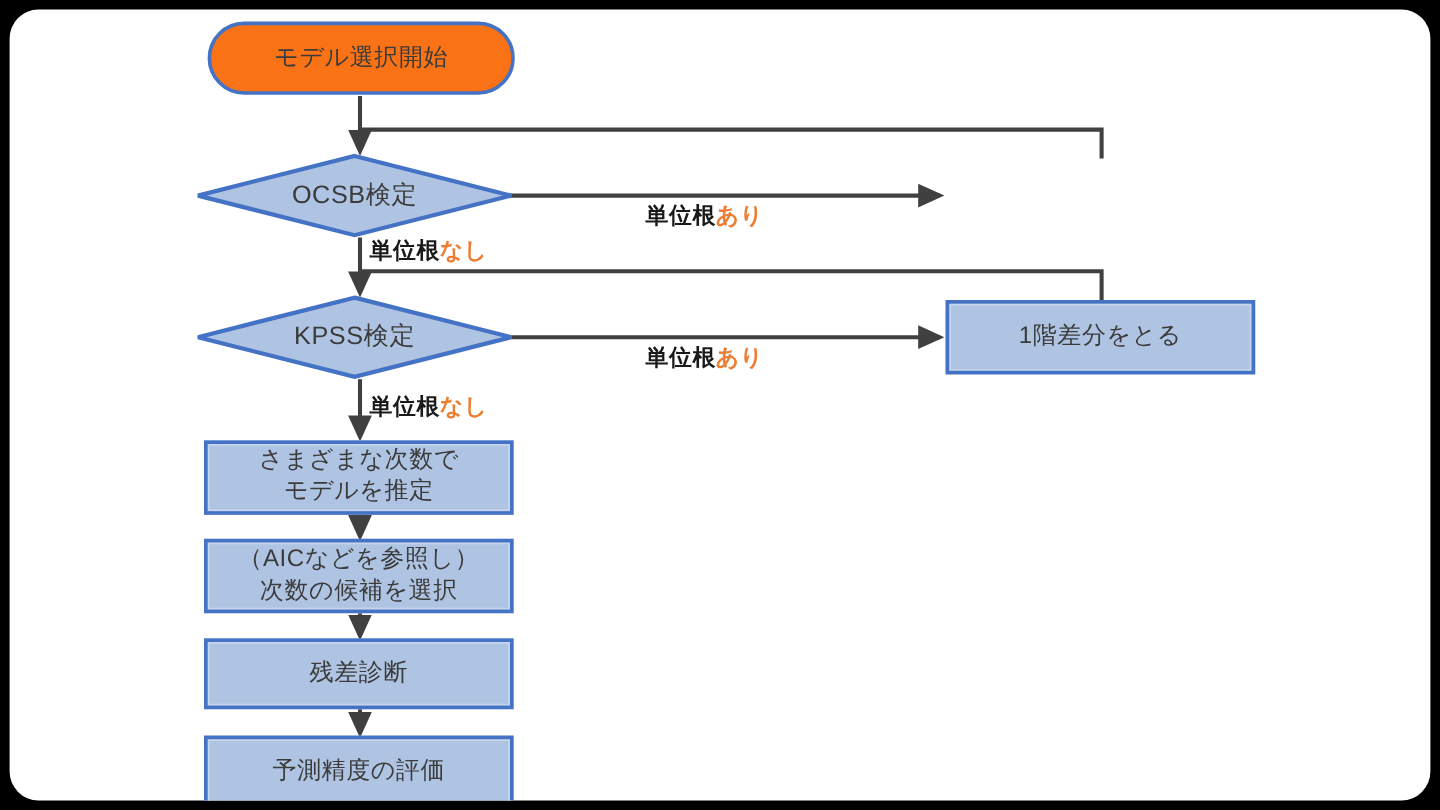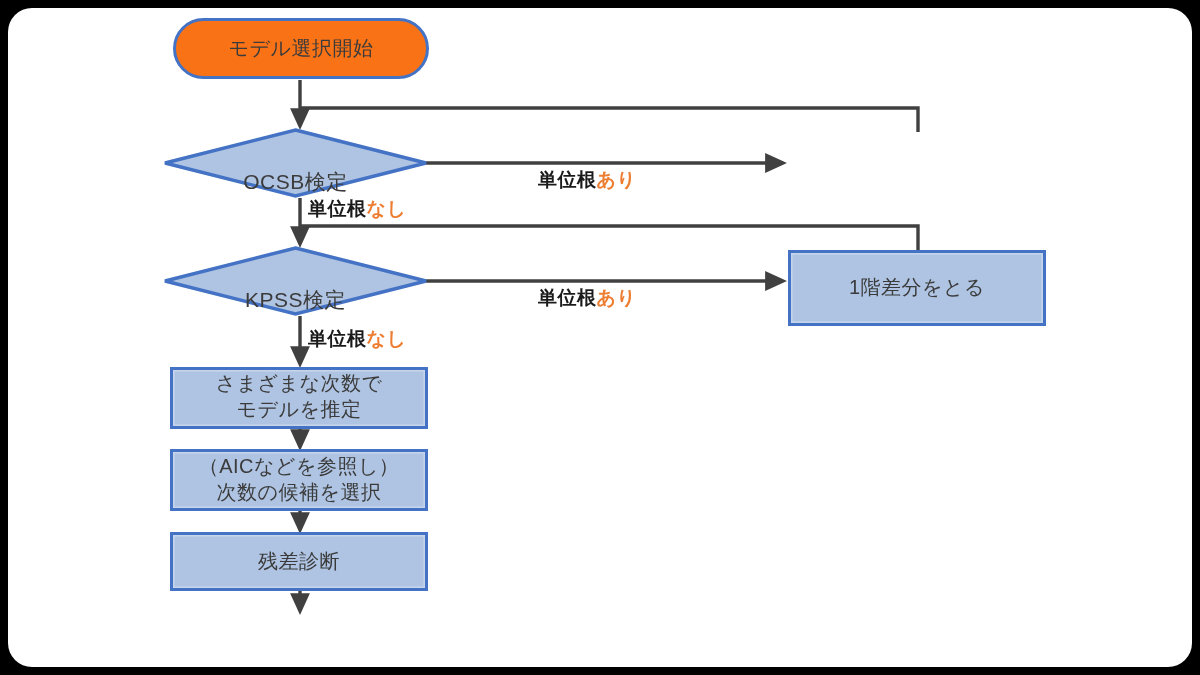--- a/index.html
+++ b/index.html
@@ -64,21 +64,20 @@
     box-shadow: inset 0 0 0 1.5px #C7D5EC;
     font-size: 20px;
     letter-spacing: 0.5px;
   }
   
   .dec {
     font-size: 21px;
     letter-spacing: 0.5px;
     background: transparent;
     border: none;
-    align-items: flex-end;
   }
   .edge-label {
     position: absolute;
     font-size: 19px;
     font-weight: bold;
     color: #1a1a1a;
     white-space: nowrap;
     letter-spacing: 0.5px;
   }
   .edge-label .hl { color: #ED7D31; }
@@ -130,38 +129,41 @@
 
     <div class="node dec" style="left:157px; top:122px; width:261px; height:66px;">
       <span>OCSB検定</span>
     </div>
 
 
     <div class="node dec" style="left:157px; top:240px; width:261px; height:66px;">
       <span>KPSS検定</span>
     </div>
 
-    <div class="node proc" style="left:780px; top:242px; width:258px; height:76px;">
+    <div class="node proc" style="left:780px; top:242px; width:258px; height:62px;">
       <span>1階差分をとる</span>
     </div>
 
     <div class="node proc" style="left:162px; top:359px; width:258px; height:62px;font-family:Liberation Mono, monospace;">
       <span>さまざまな次数で
 モデルを推定</span>
     </div>
 
     <div class="node proc" style="left:162px; top:441px; width:258px; height:62px;">
       <span>（AICなどを参照し）
 次数の候補を選択</span>
     </div>
 
     <div class="node proc" style="left:162px; top:524px; width:258px; height:59px;">
       <span>残差診断</span>
     </div>
 
+    <div class="node proc" style="left:162px; top:605px; width:258px; height:59px;">
+      <span>予測精度の評価</span>
+    </div>
 
     <div class="edge-label" style="left:530px; top:159px;">
       <span>単位根</span><span class="hl">あり</span>
     </div>
 
     <div class="edge-label" style="left:300px; top:188px;">
       <span>単位根</span><span class="hl">なし</span>
     </div>
 
     <div class="edge-label" style="left:530px; top:277px;">

